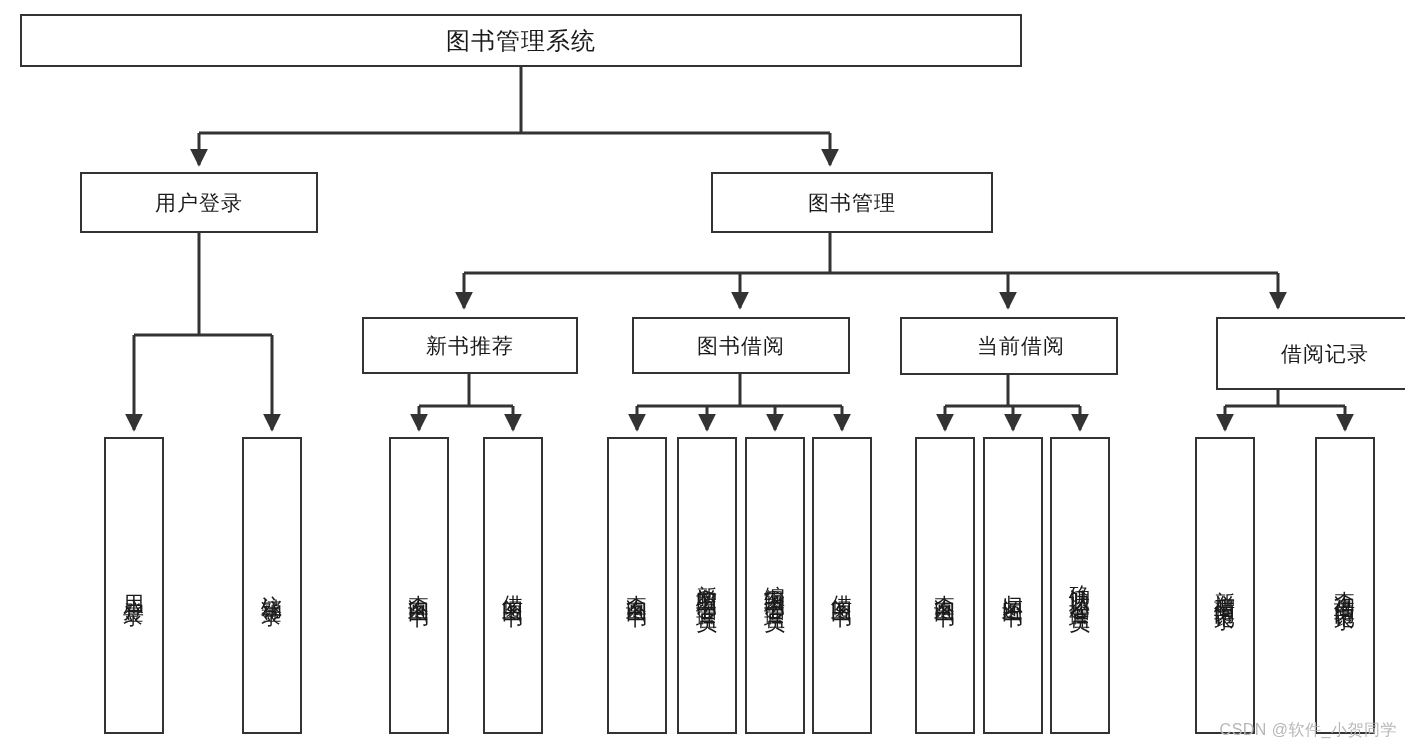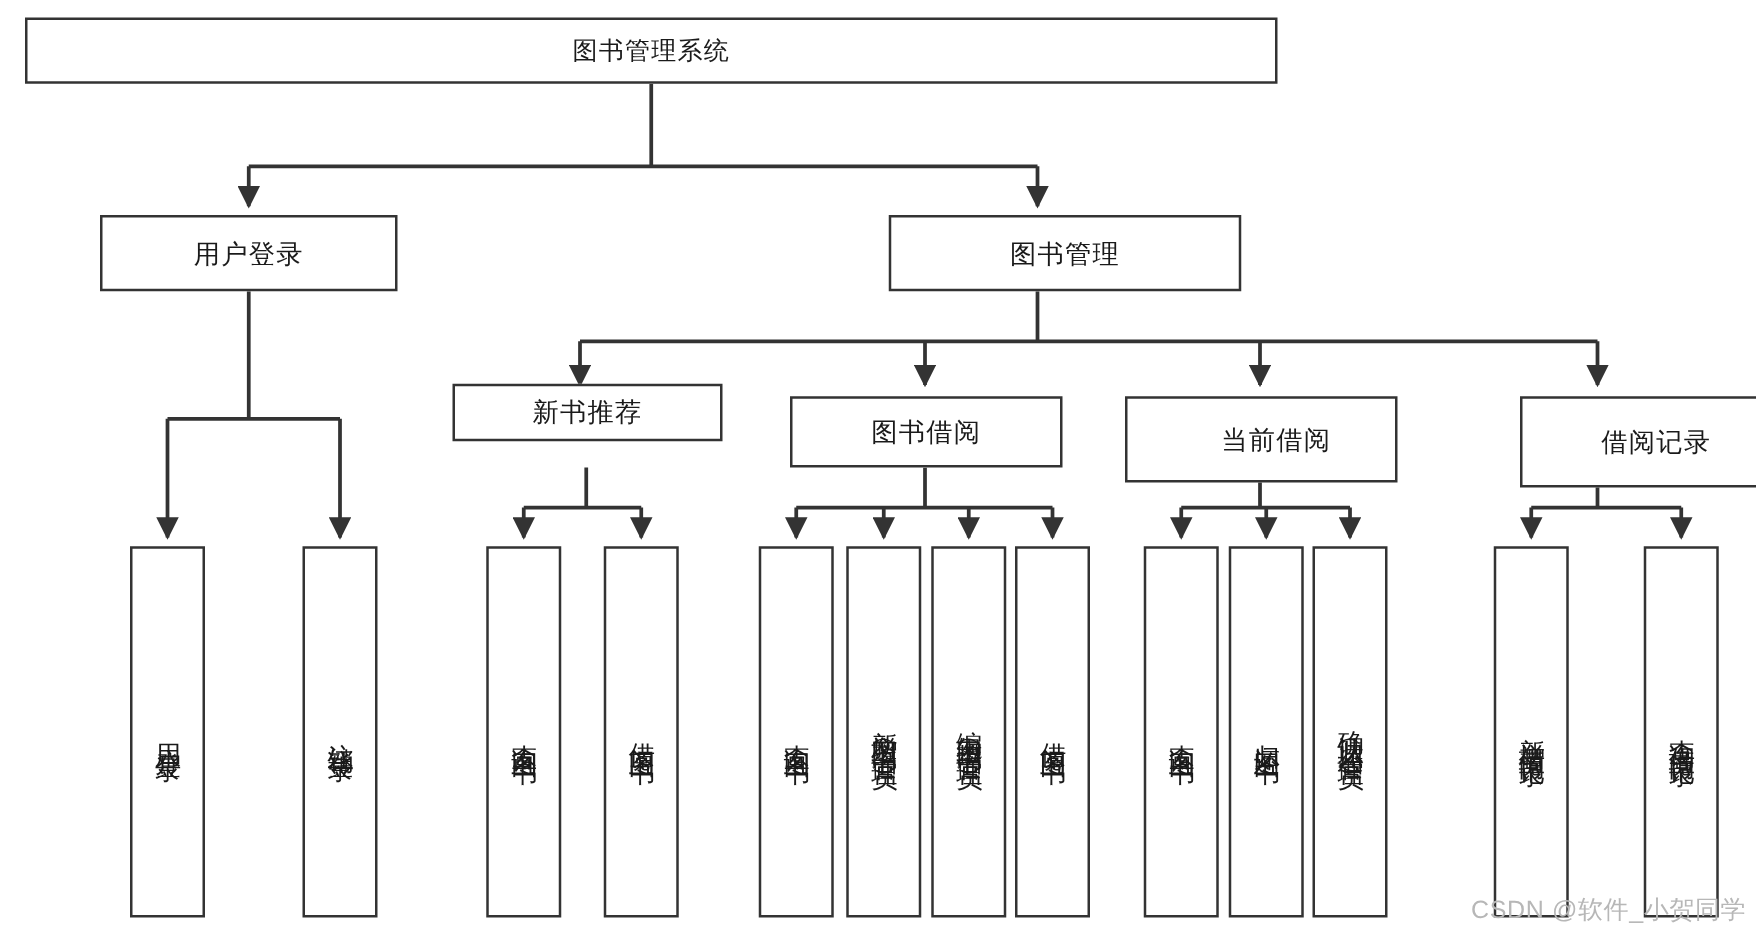--- a/index.html
+++ b/index.html
@@ -41,26 +41,26 @@
   }
   .node-v {
     writing-mode: vertical-rl;
     text-orientation: upright;
     font-size: 21px;
     letter-spacing: 4px;
     line-height: 1;
     padding: 6px 0;
     white-space: nowrap;
   }
-  .node-root { font-size: 20px; }
+  .node-root { font-size: 24px; }
   .watermark {
     position: absolute;
     right: 8px;
     bottom: 6px;
-    font-size: 20px;
+    font-size: 16px;
     color: #b7b7b7;
     white-space: nowrap;
     letter-spacing: 0.5px;
   }
 </style>
 </head>
 <body>
 
 <div id="canvas">
 
@@ -119,27 +119,27 @@
     <span>图书管理系统</span>
   </div>
 
   <div class="node node-h" style="left:80px; top:172px; width:238px; height:61px;">
     <span>用户登录</span>
   </div>
   <div class="node node-h" style="left:711px; top:172px; width:282px; height:61px;">
     <span>图书管理</span>
   </div>
 
-  <div class="node node-h" style="left:362px; top:307px; width:216px; height:46px;">
+  <div class="node node-h" style="left:362px; top:317px; width:216px; height:57px;">
     <span>新书推荐</span>
   </div>
   <div class="node node-h" style="left:632px; top:317px; width:218px; height:57px;align-items:center;">
     <span>图书借阅</span>
   </div>
-  <div class="node node-h" style="left:900px; top:317px; width:218px; height:69px;padding-left:24px;">
+  <div class="node node-h" style="left:900px; top:317px; width:218px; height:58px;padding-left:24px;">
     <span>当前借阅</span>
   </div>
   <div class="node node-h" style="left:1216px; top:317px; width:218px; height:73px;">
     <span>借阅记录</span>
   </div>
 
   <div class="node node-v" style="left:104px; top:437px; width:60px; height:297px;">
     <span>用户登录</span>
   </div>
   <div class="node node-v" style="left:242px; top:437px; width:60px; height:297px;">

